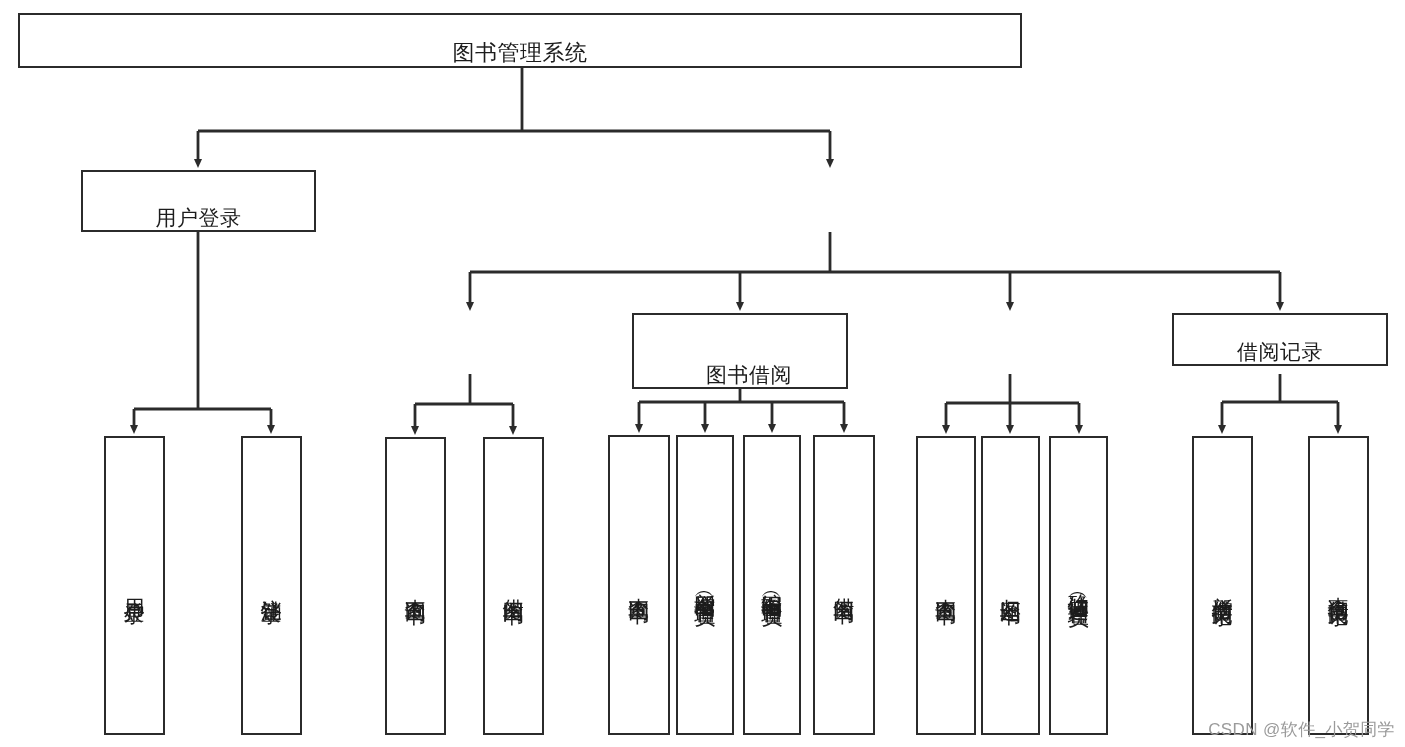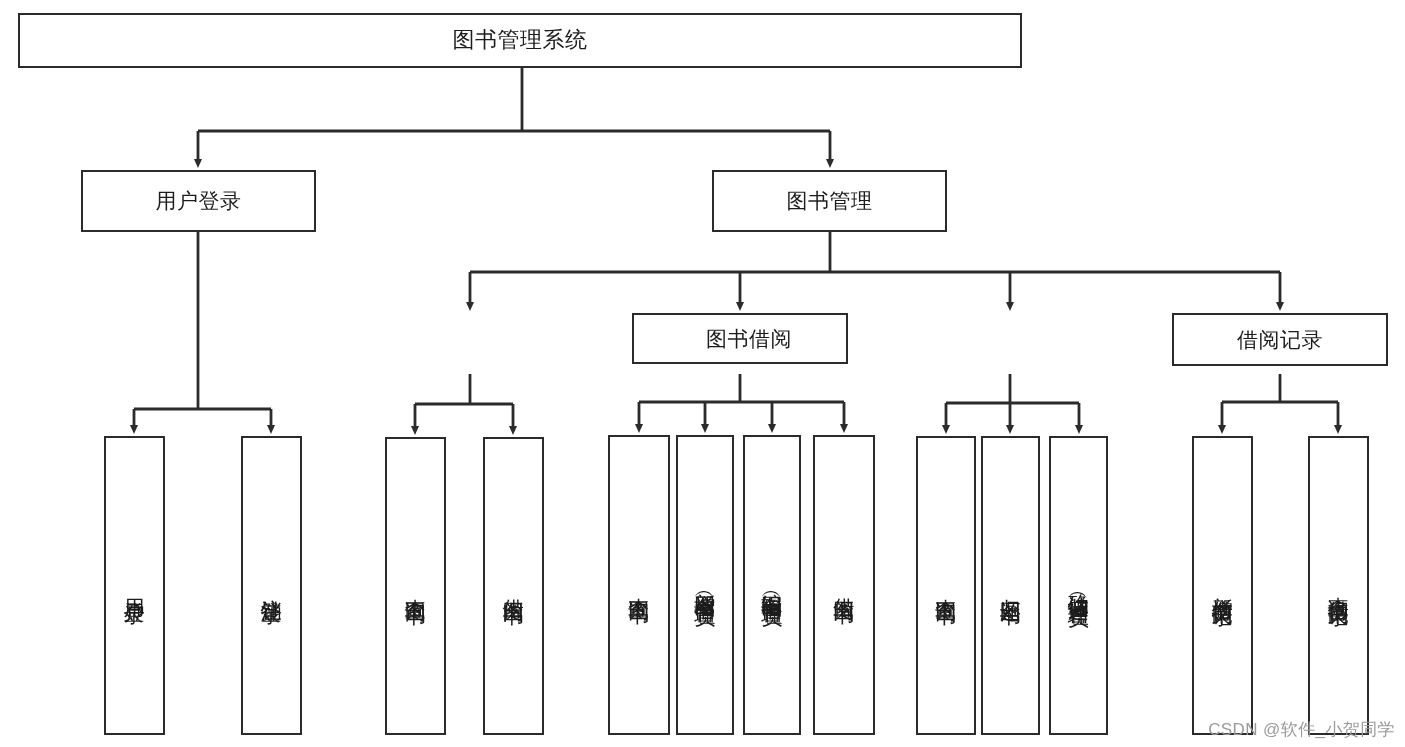--- a/index.html
+++ b/index.html
@@ -25,21 +25,21 @@
     width: 1405px;
     height: 747px;
     pointer-events: none;
   }
   .node {
     position: absolute;
     box-sizing: border-box;
     background: #ffffff;
     border: 2.5px solid #2b2b2b;
     display: flex;
-    align-items: center;
+    align-items: flex-end;
     justify-content: center;
     text-align: center;
   }
   .node .label {
     font-size: 21px;
     line-height: 1.12;
     letter-spacing: 0.5px;
     color: #1c1c1c;
     white-space: nowrap;
   }
@@ -124,25 +124,22 @@
     </g>
   </svg>
 
   <div class="node root" style="left:18px; top:13px; width:1004px; height:55px;">
     <span class="label">图书管理系统</span>
   </div>
 
   <div class="node" style="left:81px; top:170px; width:235px; height:62px;">
     <span class="label">用户登录</span>
   </div>
-  <div class="node" style="left:712px; top:170px; width:235px; height:62px;">
-    <span class="label">图书管理</span>
-  </div>
 
-  <div class="node" style="left:632px; top:313px; width:216px; height:51px;padding-left:18px;">
+  <div class="node" style="left:632px; top:313px; width:216px; height:76px;padding-left:18px;">
     <span class="label">图书借阅</span>
   </div>
   <div class="node" style="left:1172px; top:313px; width:216px; height:53px;">
     <span class="label">借阅记录</span>
   </div>
 
   <div class="node vertical" style="left:104px; top:436px; width:61px; height:299px;">
     <span class="label">用户登录</span>
   </div>
   <div class="node vertical" style="left:241px; top:436px; width:61px; height:299px;">

